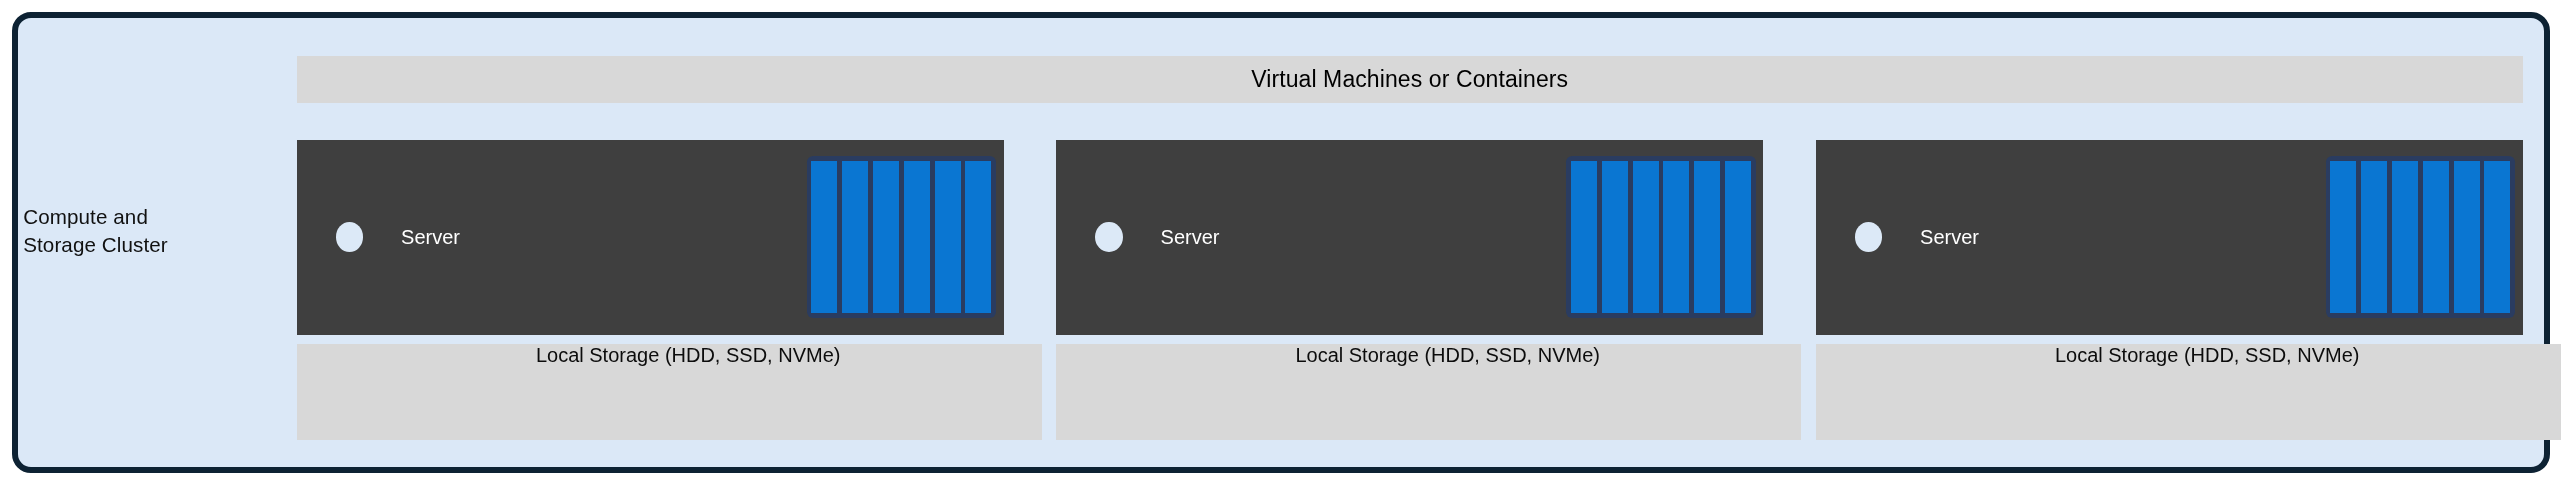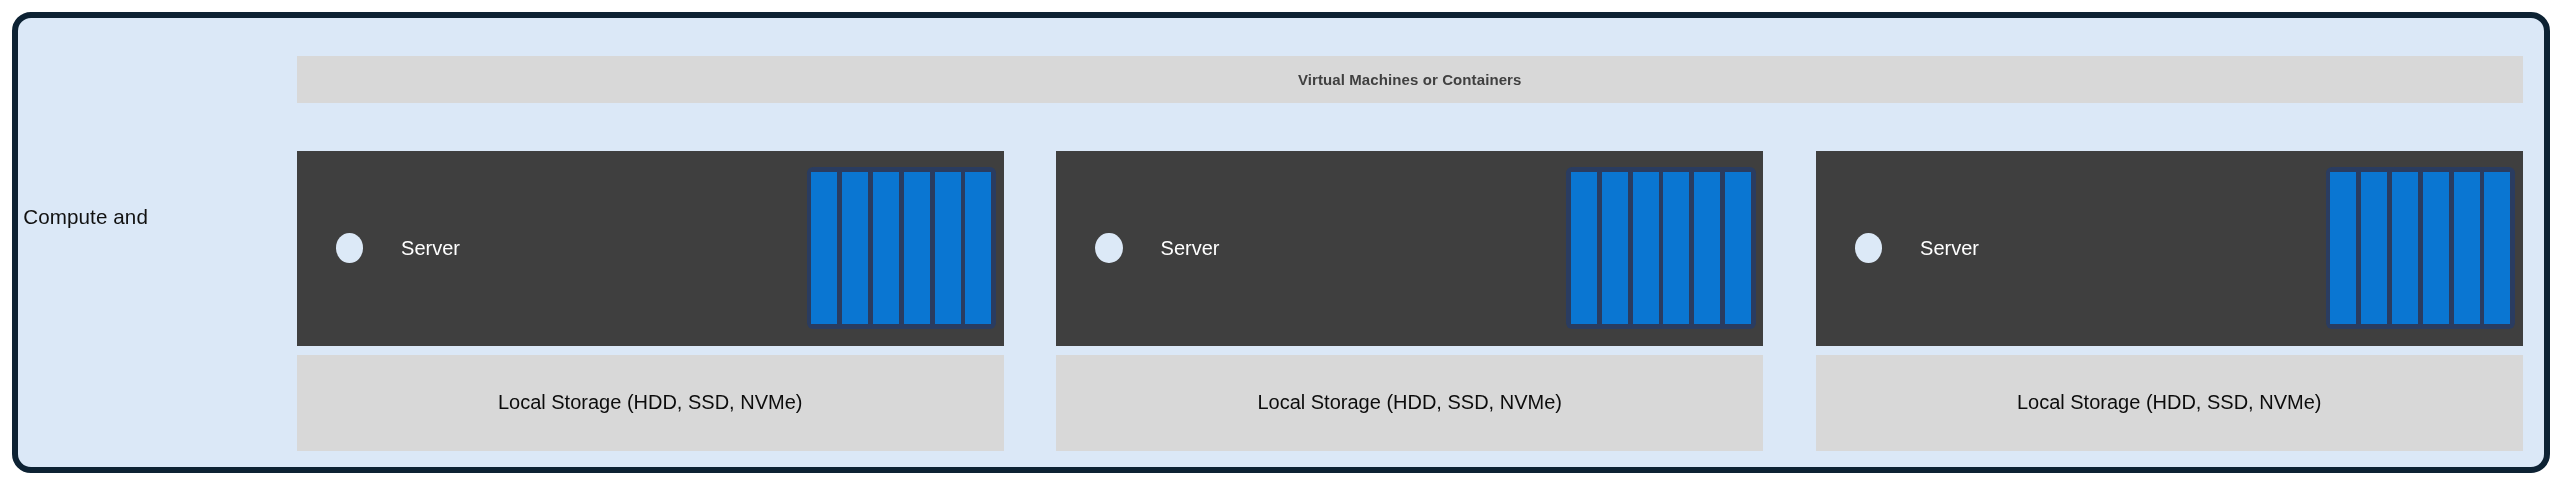--- a/index.html
+++ b/index.html
@@ -47,32 +47,32 @@
     left: 279px;
     top: 38px;
     width: 2226px;
     height: 47px;
     background: #d8d8d8;
     display: flex;
     align-items: center;
     justify-content: center;
   }
   #vm-header-bar .title {
-    font-size: 15px;
-    font-weight: bold;
-    color: #404040;
+    font-size: 23px;
+    font-weight: normal;
+    color: #000000;
     letter-spacing: 0.1px;
     white-space: nowrap;
   }
 
   
   #nodes-row {
     position: absolute;
     left: 279px;
-    top: 133px;
+    top: 122px;
     width: 2226px;
     height: 280px;
     display: flex;
     justify-content: space-between;
   }
   .node {
     width: 707px;
     height: 300px;
     position: relative;
   }
@@ -125,36 +125,38 @@
 
   
   .storage-bar {
     position: absolute;
     left: 0;
     bottom: 0;
     width: 100%;
     height: 96px;
     background: #d8d8d8;
     display: flex;
-    align-items: center;
+    align-items: flex-start;
     justify-content: center;
+    padding-left: 38px;
   }
   .storage-bar .label {
     font-size: 20px;
     color: #0c0c0c;
     white-space: nowrap;
   }
 </style>
 </head>
 <body>
 
 <div id="cluster-frame">
 
   <div id="cluster-label">
     <span class="ln">Compute and</span>
+    <span class="ln">Storage Cluster</span>
   </div>
 
   <div id="vm-header-bar">
     <span class="title">Virtual Machines or Containers</span>
   </div>
 
   <div id="nodes-row">
 
     <div class="node">
       <div class="server-box">

